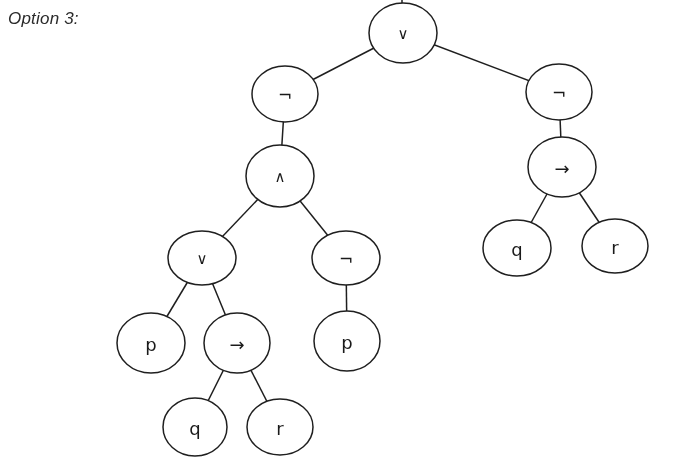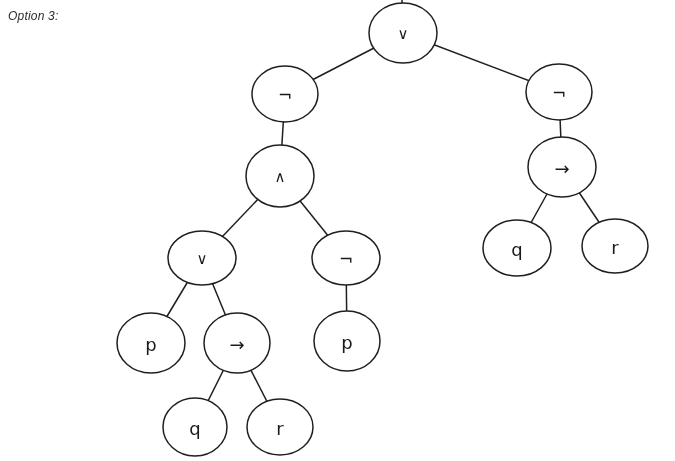--- a/index.html
+++ b/index.html
@@ -12,21 +12,21 @@
     position: relative;
     width: 675px;
     height: 461px;
     background: #ffffff;
     overflow: hidden;
   }
   .page-title {
     position: absolute;
     left: 8px;
     top: 9px;
-    font-size: 12px;
+    font-size: 17px;
     font-style: italic;
     color: #2b2b2b;
     letter-spacing: 0.2px;
   }
   svg.tree {
     position: absolute;
     left: 0;
     top: 0;
     display: block;
   }

